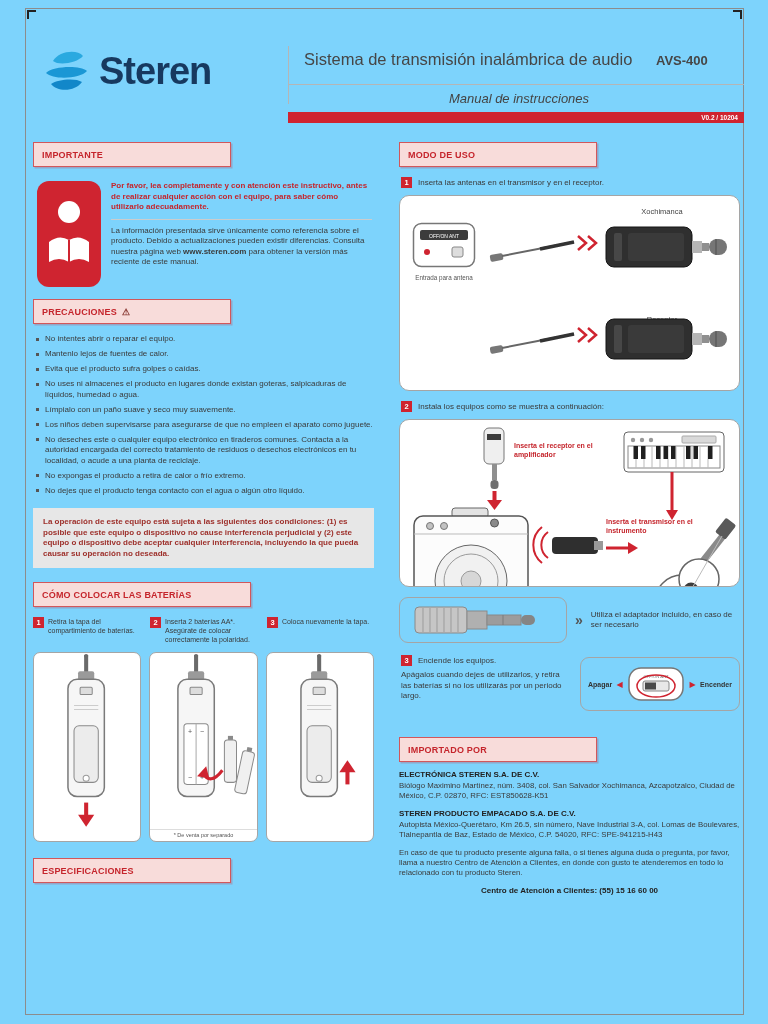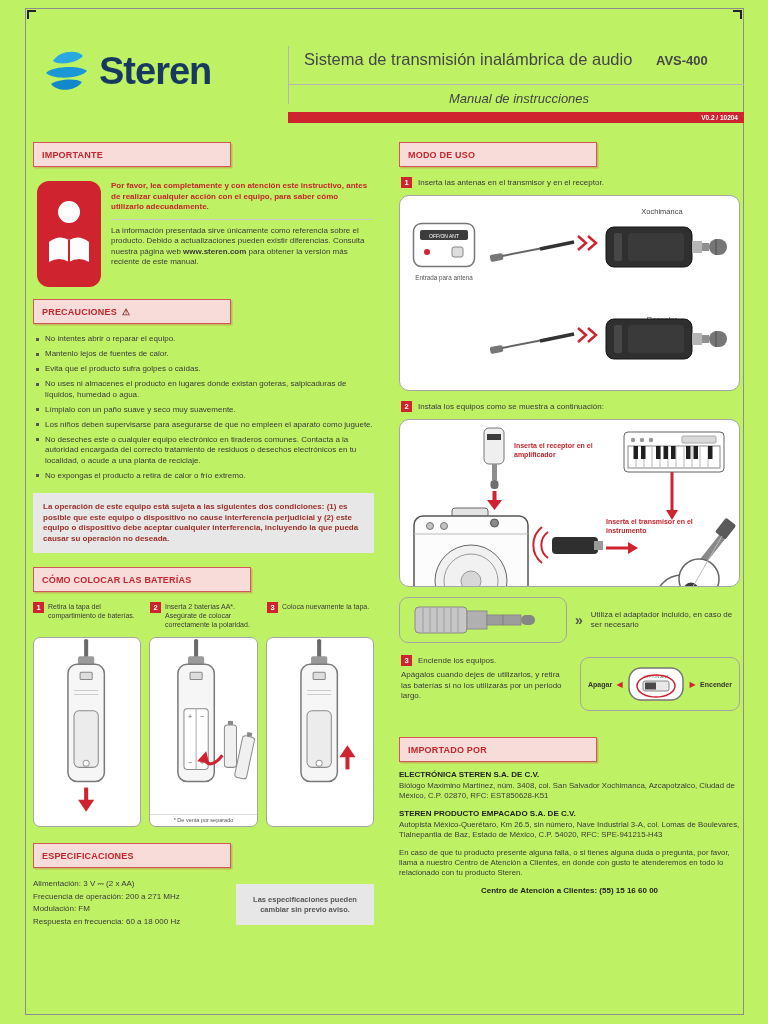--- a/index.html
+++ b/index.html
@@ -6,21 +6,21 @@
     --accent:#cf2430;
     --accent-dark:#9d2f2a;
     --hdr-bg:#f8dcda;
     --hdr-border:#d2575b;
     --note-bg:#e7e7e7;
     --ink:#3a3a3a;
     --line:#b5b5b5;
   }
   *{margin:0;padding:0;box-sizing:border-box;}
   body{background:#fff;font-family:"Liberation Sans",sans-serif;color:var(--ink);}
-  .page{position:relative;width:768px;height:1024px;background:#bef264;overflow:hidden;}
+  .page{position:relative;width:768px;height:1024px;background:#7dd3fc;overflow:hidden;}
   .frame{position:absolute;left:25px;top:8px;width:719px;height:1007px;border:1px solid #8c8c8c;}
   .crop{position:absolute;width:9px;height:9px;}
   .crop.tl{left:27px;top:10px;border-left:2px solid #222;border-top:2px solid #222;}
   .crop.tr{left:733px;top:10px;border-right:2px solid #222;border-top:2px solid #222;}
 
   
   .logo{position:absolute;left:42px;top:42px;height:58px;display:flex;align-items:center;gap:9px;}
   .logo-word{font-size:38px;font-weight:bold;color:#17395f;letter-spacing:-1px;}
   .v-div{position:absolute;left:288px;top:46px;width:1px;height:58px;background:var(--line);}
   .h-title{position:absolute;left:304px;top:50px;width:352px;font-size:16.5px;color:#464646;}
@@ -156,20 +156,21 @@
       </div>
       <ul class="prec-list">
         <li class="prec-item">No intentes abrir o reparar el equipo.</li>
         <li class="prec-item">Mantenlo lejos de fuentes de calor.</li>
         <li class="prec-item">Evita que el producto sufra golpes o caídas.</li>
         <li class="prec-item">No uses ni almacenes el producto en lugares donde existan goteras, salpicaduras de líquidos, humedad o agua.</li>
         <li class="prec-item">Límpialo con un paño suave y seco muy suavemente.</li>
         <li class="prec-item">Los niños deben supervisarse para asegurarse de que no empleen el aparato como juguete.</li>
         <li class="prec-item">No deseches este o cualquier equipo electrónico en tiraderos comunes. Contacta a la autoridad encargada del correcto tratamiento de residuos o desechos electrónicos en tu localidad, o acude a una planta de reciclaje.</li>
         <li class="prec-item">No expongas el producto a retira de calor o frío extremo.</li>
+        <li class="prec-item">No dejes que el producto tenga contacto con el agua o algún otro líquido.</li>
       </ul>
       <div class="gray-note">La operación de este equipo está sujeta a las siguientes dos condiciones: (1) es posible que este equipo o dispositivo no cause interferencia perjudicial y (2) este equipo o dispositivo debe aceptar cualquier interferencia, incluyendo la que pueda causar su operación no deseada.</div>
     </section>
 
     <section style="margin-top:14px;">
       <div class="sec-h" style="width:64%;">
         <span>CÓMO COLOCAR LAS BATERÍAS</span>
       </div>
       <div class="bat-steps">
         <div class="bat-step">
@@ -239,29 +240,20 @@
             <rect x="76" y="116" width="4" height="14" fill="#cf2430"></rect>
             <polygon points="70,118 86,118 78,106" fill="#cf2430"></polygon>
           </svg>
         </div>
       </div>
     </section>
 
     <section>
       <div class="sec-h">
         <span>ESPECIFICACIONES</span>
-      </div>
-      <div class="spec-wrap">
-        <div class="spec-lines">
-          <div>Alimentación: 3 V ⎓ (2 x AA)</div>
-          <div>Frecuencia de operación: 200 a 271 MHz</div>
-          <div>Modulación: FM</div>
-          <div>Respuesta en frecuencia: 60 a 18 000 Hz</div>
-        </div>
-        <div class="spec-note">Las especificaciones pueden cambiar sin previo aviso.</div>
       </div>
     </section>
   </div>
 
   <div class="col col-r">
 
     <section>
       <div class="sec-h">
         <span>MODO DE USO</span>
       </div>

